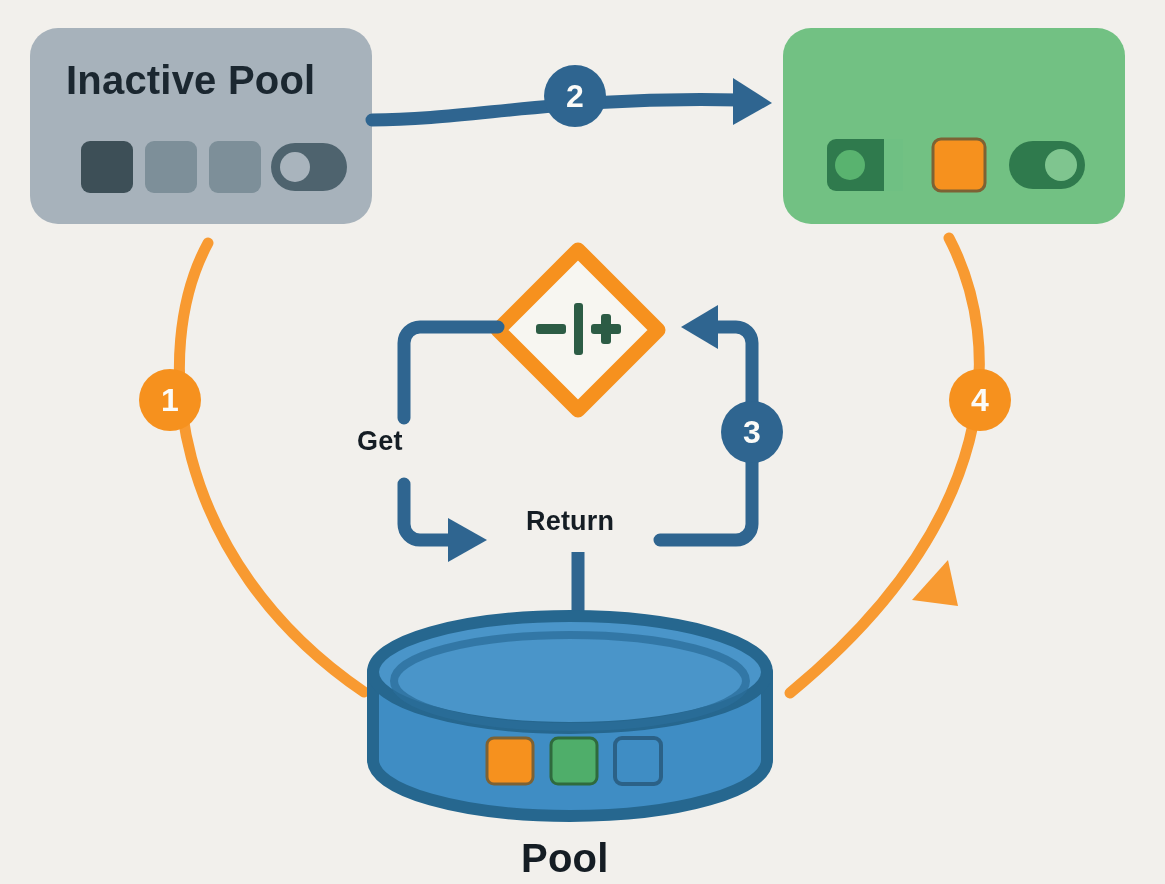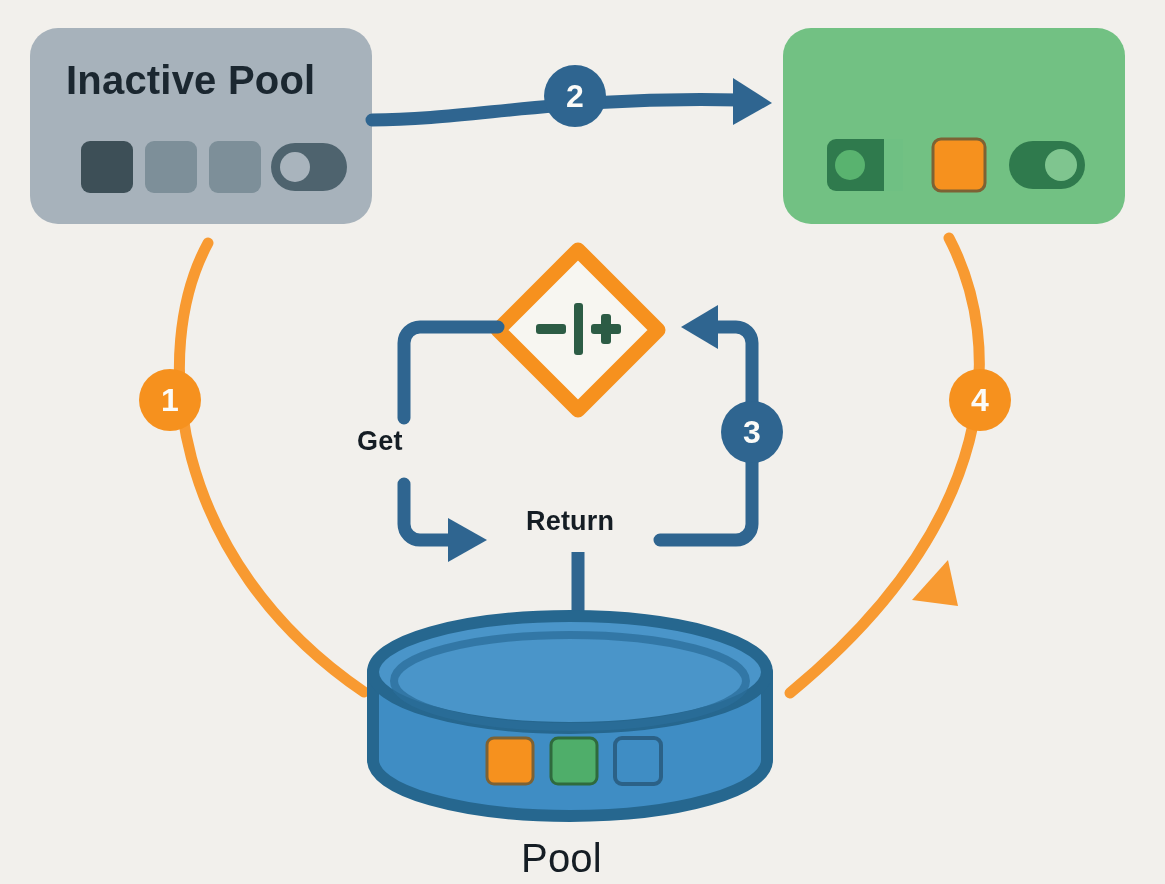--- a/index.html
+++ b/index.html
@@ -37,21 +37,21 @@
     letter-spacing: 0.2px;
   }
   .edge-label {
     font-size: 27px;
     font-weight: 700;
     color: #151d24;
     letter-spacing: 0.2px;
   }
   .pool-label {
     font-size: 40px;
-    font-weight: 400;
+    font-weight: 700;
     color: #151d24;
     letter-spacing: 0.2px;
   }
   .badge-num {
     font-size: 32px;
     font-weight: 700;
     fill: #fbfbf8;
   }
 </style>
 </head>

